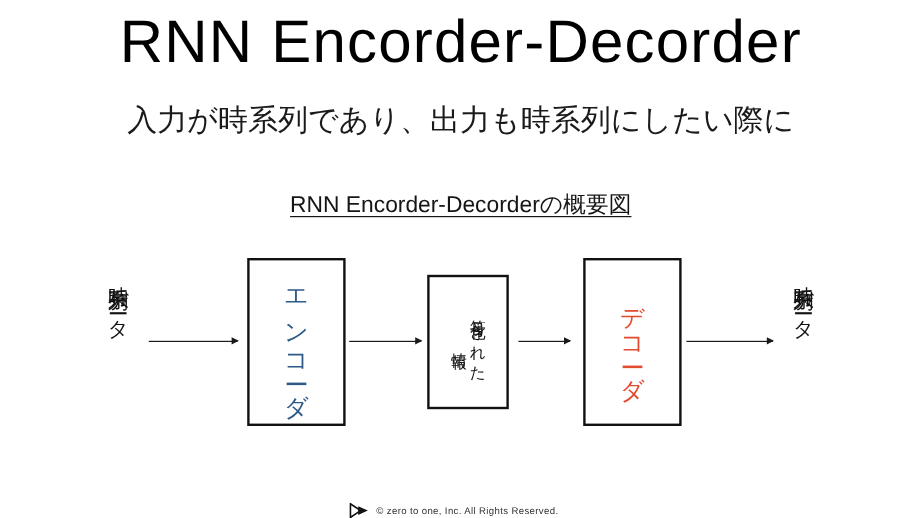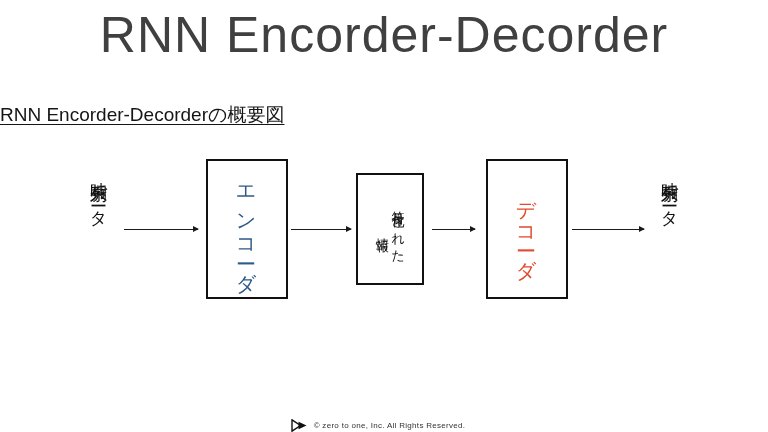--- a/index.html
+++ b/index.html
@@ -7,35 +7,35 @@
   body { font-family: "Liberation Sans", "DejaVu Sans", sans-serif; color: #111; }
 
   .slide { position: relative; width: 768px; height: 432px; background: #ffffff; }
 
   .title {
     margin-top: 6px;
     text-align: center;
     font-size: 50px;
     font-weight: 300;
     letter-spacing: 1px;
-    color: #404040;
+    color: #000000;
   }
 
   .subtitle {
     margin-top: 18px;
     text-align: center;
     font-size: 25px;
     font-weight: 400;
     line-height: 1.5;
     color: #1a1a1a;
   }
 
   .diagram-heading {
     margin-top: 38px;
-    text-align: left;
+    text-align: center;
     font-size: 19px;
     color: #151515;
   }
   .diagram-heading span {
     text-decoration: underline;
     text-underline-offset: 3px;
   }
 
   .diagram {
     margin-top: 26px;
@@ -115,20 +115,21 @@
   }
 </style>
 </head>
 <body>
 
 <div class="slide">
 
   <div class="title">RNN Encorder-Decorder</div>
 
   <div class="subtitle">
+    <div>入力が時系列であり、出力も時系列にしたい際に</div>
   </div>
 
   <div class="diagram-heading">
     <span>RNN Encorder-Decorderの概要図</span>
   </div>
 
   <div class="diagram">
 
     <div class="vlabel">時系列データ</div>
 

